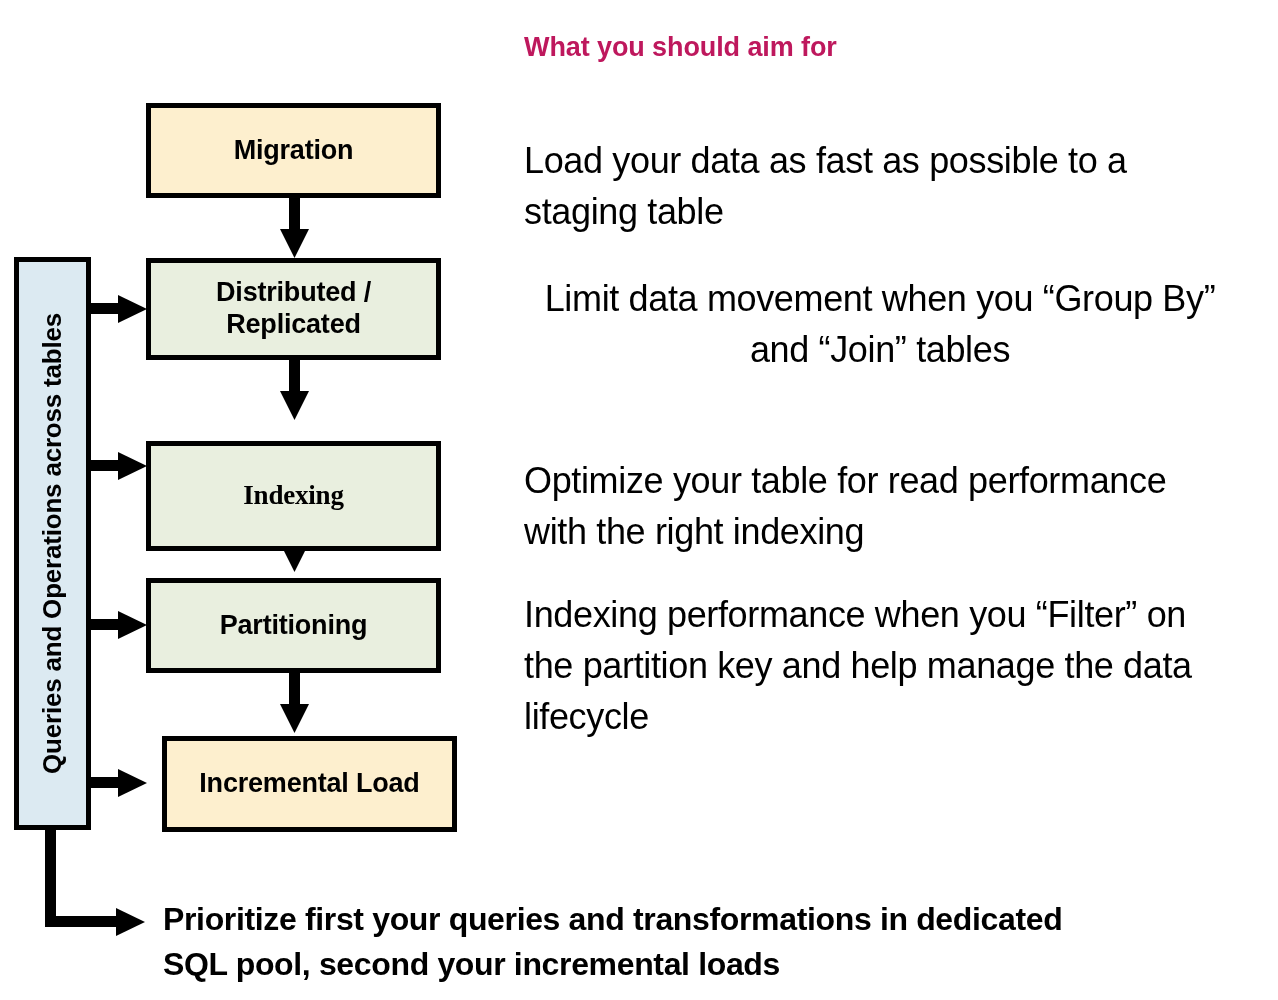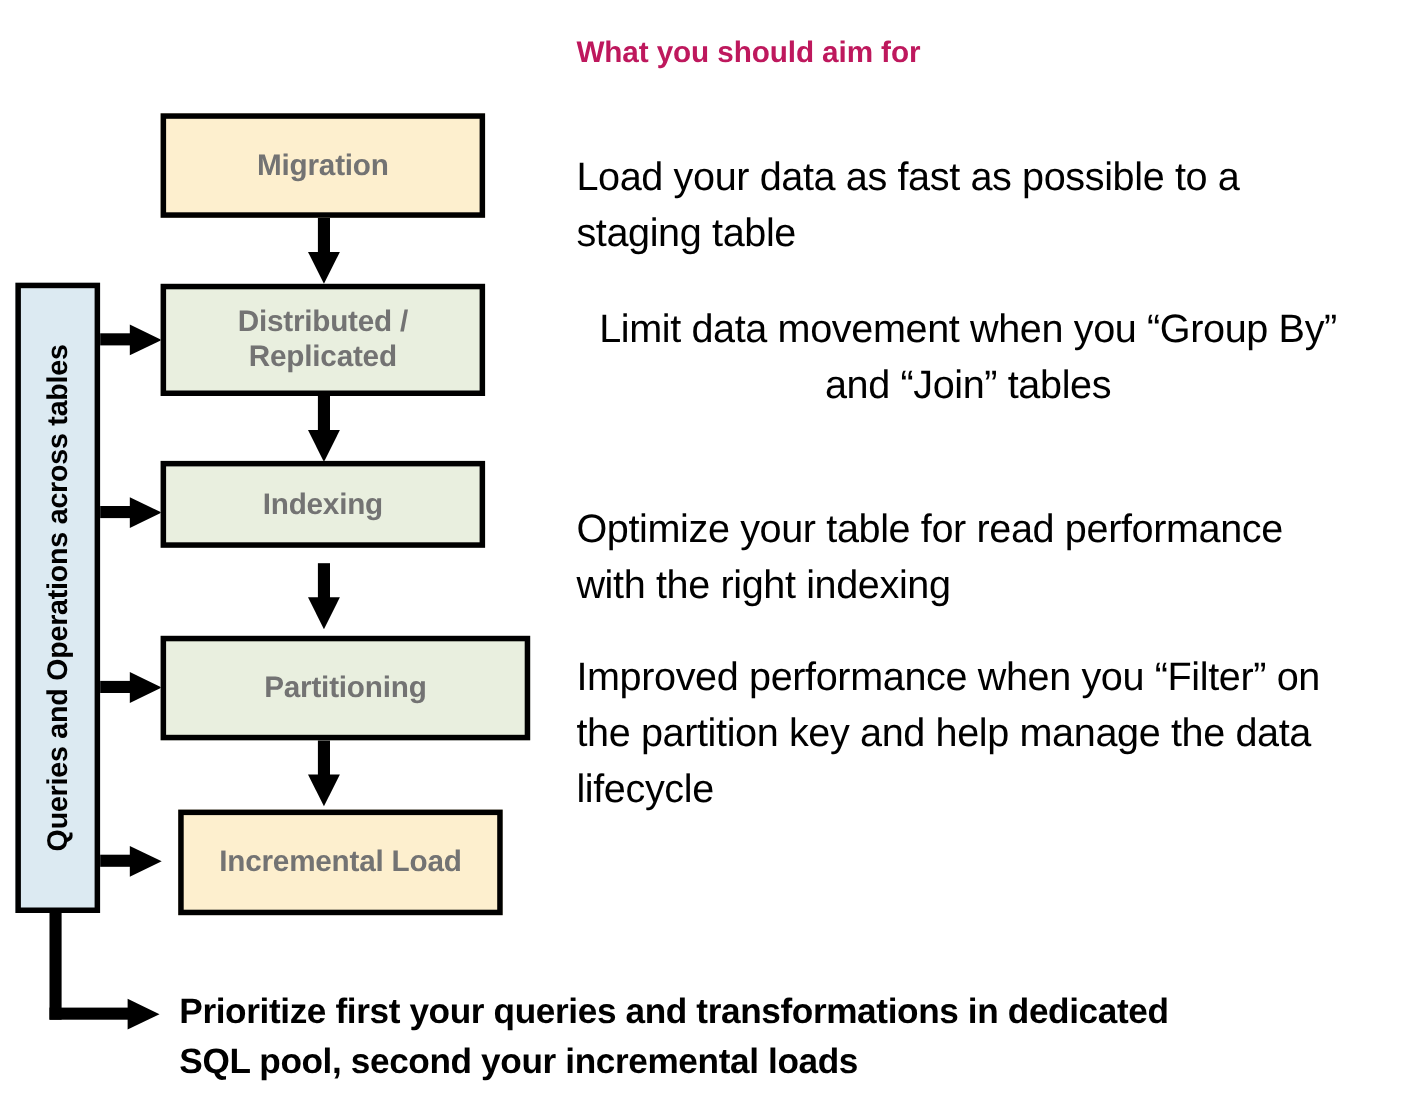--- a/index.html
+++ b/index.html
@@ -36,21 +36,21 @@
     display: flex;
     align-items: center;
     justify-content: center;
     text-align: center;
   }
   .node .node-label {
     font-weight: bold;
     font-size: 27px;
     line-height: 1.18;
     letter-spacing: -0.2px;
-    color: #737373;
+    color: #000000;
     padding: 0 6px;
     white-space: pre-line;
   }
   .node.cream { background: #FDEFCE; }
   .node.green { background: #E9EFDF; justify-content: center; }
 
   
   #side-band {
     position: absolute;
     left: 14px;
@@ -167,36 +167,36 @@
 
   <div class="node cream" style="left:146px; top:103px; width:295px; height:95px;">
     <span class="node-label">Migration</span>
   </div>
 
   <div class="node green" style="left:146px; top:258px; width:295px; height:102px;">
     <span class="node-label">Distributed /
 Replicated</span>
   </div>
 
-  <div class="node green" style="left:146px; top:419px; width:295px; height:79px;">
+  <div class="node green" style="left:146px; top:441px; width:295px; height:110px;font-family:Liberation Serif, serif;">
     <span class="node-label">Indexing</span>
   </div>
 
-  <div class="node green" style="left:146px; top:578px; width:336px; height:95px;">
+  <div class="node green" style="left:146px; top:578px; width:295px; height:95px;">
     <span class="node-label">Partitioning</span>
   </div>
 
   <div class="node cream" style="left:146px; top:736px; width:295px; height:96px;margin-left:16px;">
     <span class="node-label">Incremental Load</span>
   </div>
 
   <div class="desc" style="top:135px;">Load your data as fast as possible to a staging table</div>
 
   <div class="desc" style="top:273px;text-align:center;">Limit data movement when you “Group By” and “Join” tables</div>
 
   <div class="desc" style="top:455px;">Optimize your table for read performance with the right indexing</div>
 
-  <div class="desc" style="top:589px;">Improved performance when you “Filter” on the partition key and help manage the data lifecycle</div>
+  <div class="desc" style="top:589px;">Indexing performance when you “Filter” on the partition key and help manage the data lifecycle</div>
 
 
   <div class="footnote" style="top:897px;">Prioritize first your queries and transformations in dedicated SQL pool, second your incremental loads</div>
 
 </div>
 
 </body></html>

